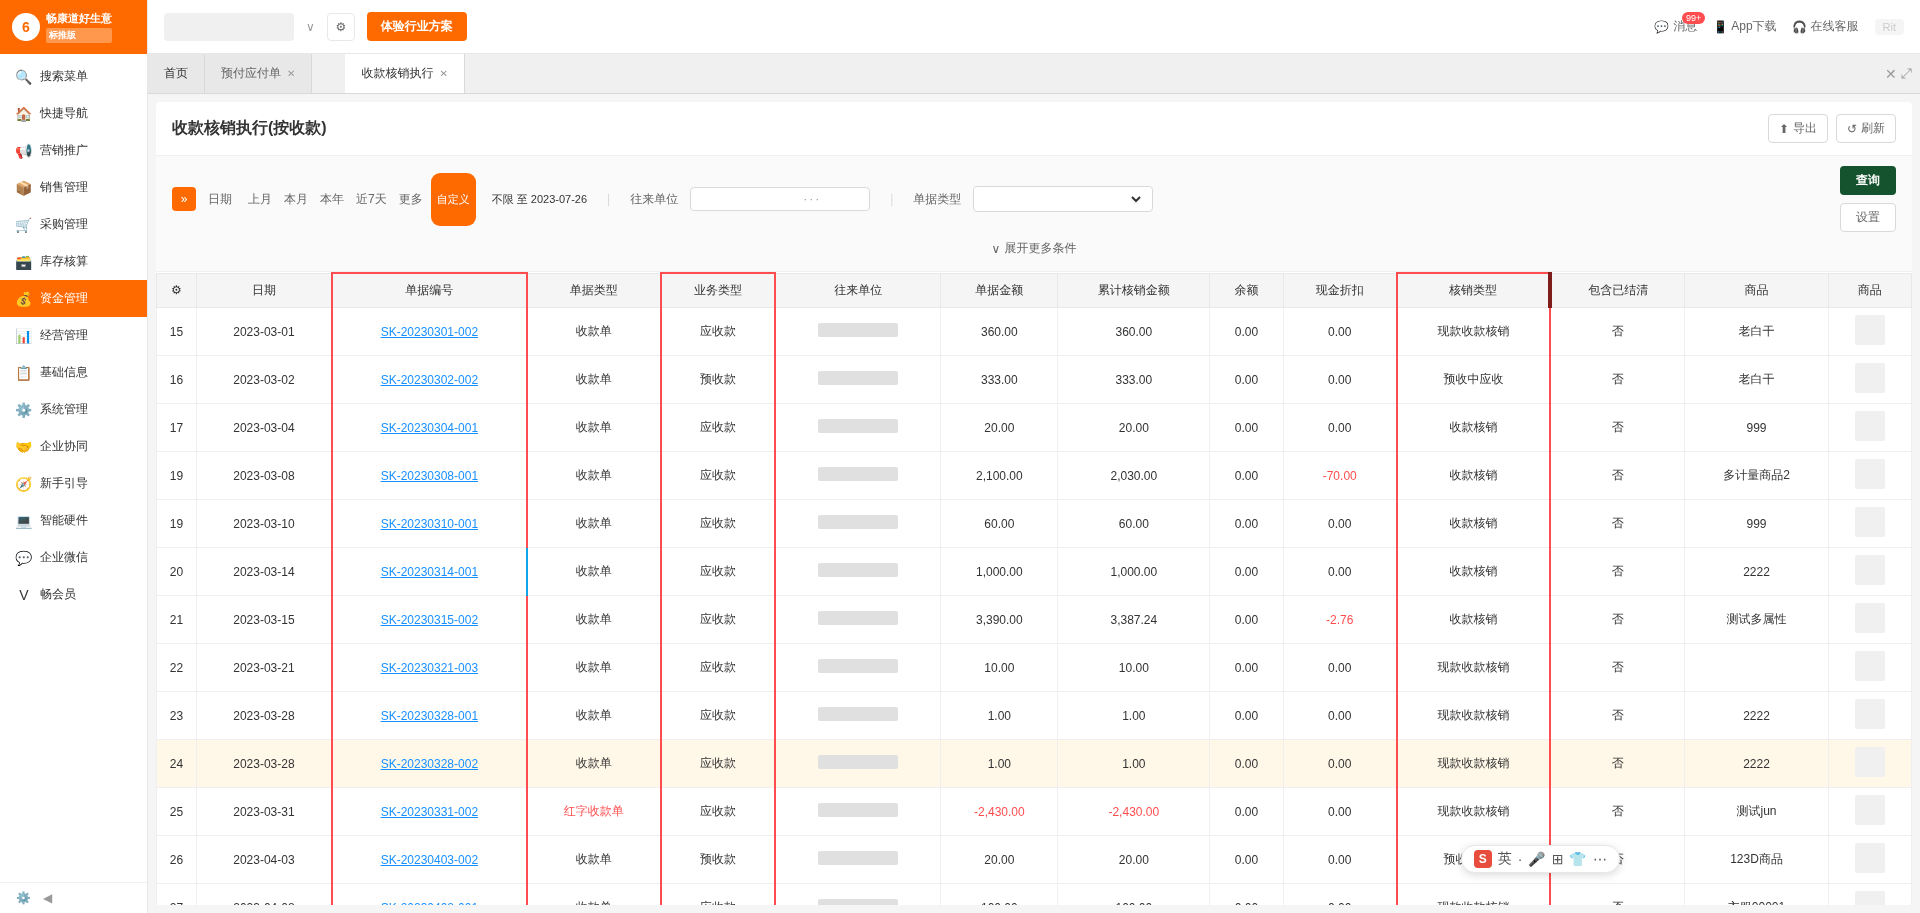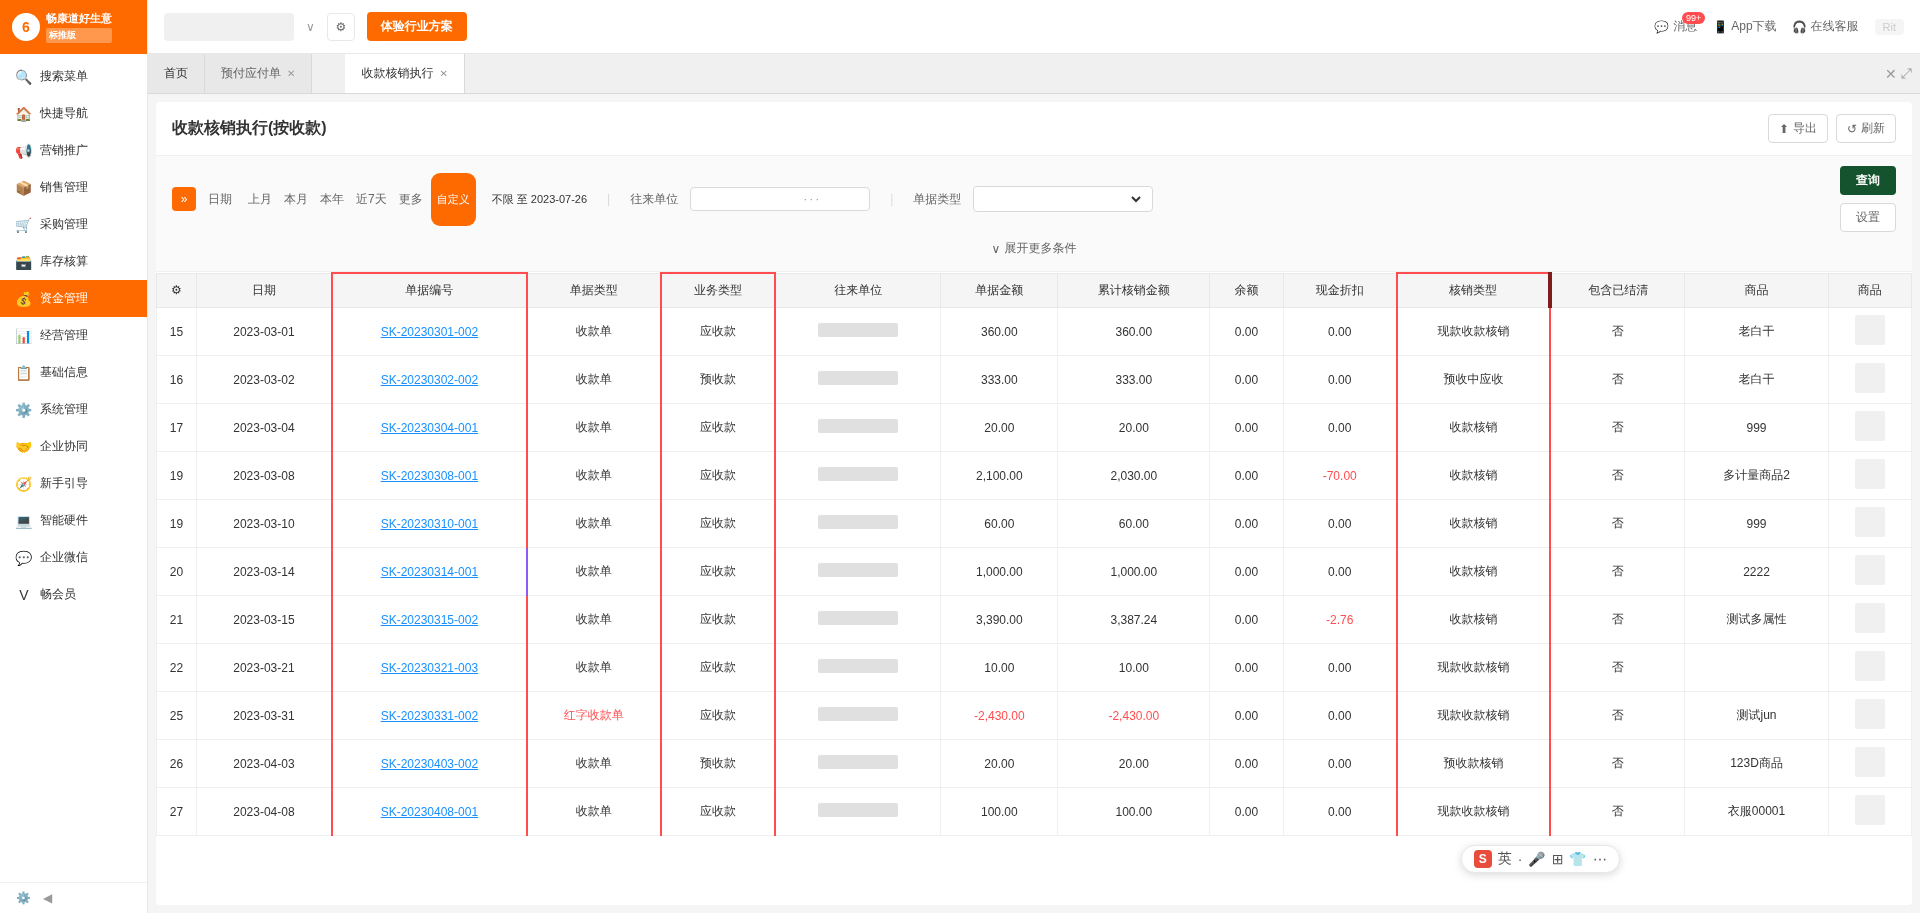--- a/index.html
+++ b/index.html
@@ -374,21 +374,21 @@
     <td>0.00</td>
     <td class="">0.00</td>
     <td style="border-left:2px solid #ff4d4f;border-right:2px solid #ff4d4f;">收款核销</td>
     <td>否</td>
     <td>999</td>
     <td><span style="display:inline-block;width:30px;height:30px;background:#f0f0f0;border-radius:2px;"></span></td>
   </tr>
             <tr>
     <td>20</td>
     <td>2023-03-14</td>
-    <td style="border-left:2px solid #ff4d4f;border-right:2px solid #8b5cf6;">
+    <td style="border-left:2px solid #ff4d4f;border-right:2px solid #0ea5e9;">
       <a class="link-text">SK-20230314-001</a>
     </td>
     <td class="">收款单</td>
     <td style="border-left:2px solid #ff4d4f;border-right:2px solid #ff4d4f;">应收款</td>
     <td><span class="blurred" style="display:inline-block;width:80px;height:14px;background:#e0e0e0;border-radius:2px;"></span></td>
     <td class="">1,000.00</td>
     <td class="">1,000.00</td>
     <td>0.00</td>
     <td class="">0.00</td>
     <td style="border-left:2px solid #ff4d4f;border-right:2px solid #ff4d4f;">收款核销</td>
@@ -423,20 +423,56 @@
     <td class="">收款单</td>
     <td style="border-left:2px solid #ff4d4f;border-right:2px solid #ff4d4f;">应收款</td>
     <td><span class="blurred" style="display:inline-block;width:80px;height:14px;background:#e0e0e0;border-radius:2px;"></span></td>
     <td class="">10.00</td>
     <td class="">10.00</td>
     <td>0.00</td>
     <td class="">0.00</td>
     <td style="border-left:2px solid #ff4d4f;border-right:2px solid #ff4d4f;">现款收款核销</td>
     <td>否</td>
     <td></td>
+    <td><span style="display:inline-block;width:30px;height:30px;background:#f0f0f0;border-radius:2px;"></span></td>
+  </tr>
+            <tr>
+    <td>23</td>
+    <td>2023-03-28</td>
+    <td style="border-left:2px solid #ff4d4f;border-right:2px solid #ff4d4f;">
+      <a class="link-text">SK-20230328-001</a>
+    </td>
+    <td class="">收款单</td>
+    <td style="border-left:2px solid #ff4d4f;border-right:2px solid #ff4d4f;">应收款</td>
+    <td><span class="blurred" style="display:inline-block;width:80px;height:14px;background:#e0e0e0;border-radius:2px;"></span></td>
+    <td class="">1.00</td>
+    <td class="">1.00</td>
+    <td>0.00</td>
+    <td class="">0.00</td>
+    <td style="border-left:2px solid #ff4d4f;border-right:2px solid #ff4d4f;">现款收款核销</td>
+    <td>否</td>
+    <td>2222</td>
+    <td><span style="display:inline-block;width:30px;height:30px;background:#f0f0f0;border-radius:2px;"></span></td>
+  </tr>
+            <tr class="highlighted">
+    <td>24</td>
+    <td>2023-03-28</td>
+    <td style="border-left:2px solid #ff4d4f;border-right:2px solid #ff4d4f;">
+      <a class="link-text">SK-20230328-002</a>
+    </td>
+    <td class="">收款单</td>
+    <td style="border-left:2px solid #ff4d4f;border-right:2px solid #ff4d4f;">应收款</td>
+    <td><span class="blurred" style="display:inline-block;width:80px;height:14px;background:#e0e0e0;border-radius:2px;"></span></td>
+    <td class="">1.00</td>
+    <td class="">1.00</td>
+    <td>0.00</td>
+    <td class="">0.00</td>
+    <td style="border-left:2px solid #ff4d4f;border-right:2px solid #ff4d4f;">现款收款核销</td>
+    <td>否</td>
+    <td>2222</td>
     <td><span style="display:inline-block;width:30px;height:30px;background:#f0f0f0;border-radius:2px;"></span></td>
   </tr>
             <tr>
     <td>25</td>
     <td>2023-03-31</td>
     <td style="border-left:2px solid #ff4d4f;border-right:2px solid #ff4d4f;">
       <a class="link-text">SK-20230331-002</a>
     </td>
     <td class="negative">红字收款单</td>
     <td style="border-left:2px solid #ff4d4f;border-right:2px solid #ff4d4f;">应收款</td>

